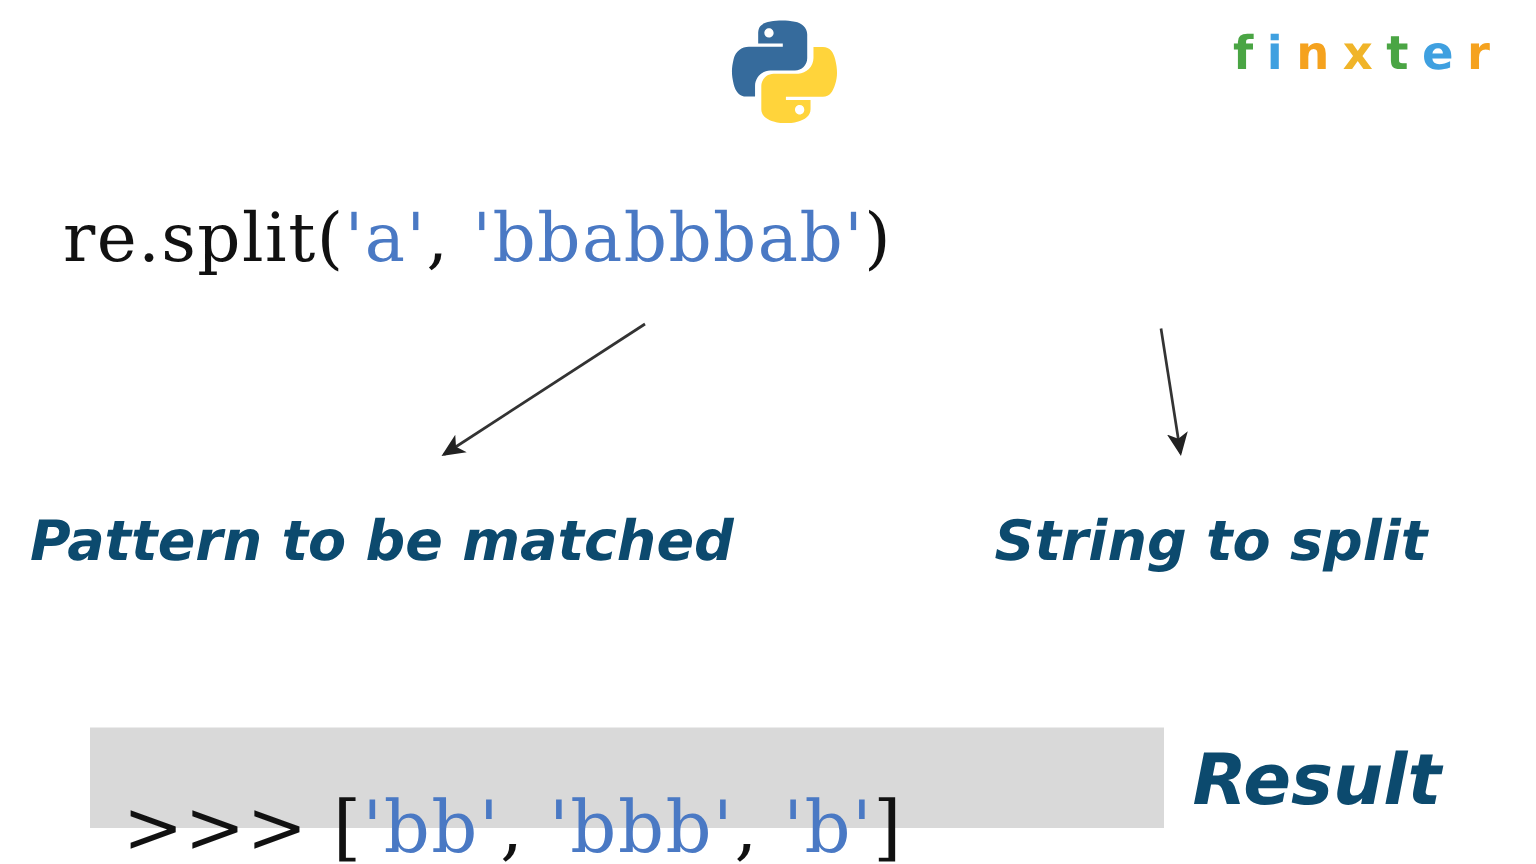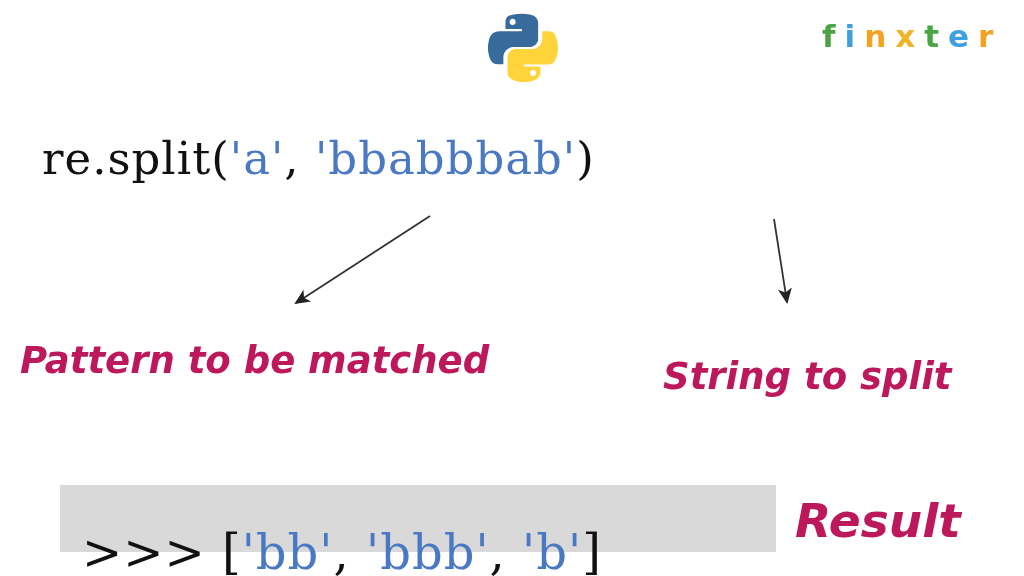--- a/index.html
+++ b/index.html
@@ -67,26 +67,26 @@
     pointer-events: none;
   }
 
   
   .annotation {
     position: absolute;
     font-family: "DejaVu Sans", "Liberation Sans", sans-serif;
     font-style: italic;
     font-weight: 700;
     font-size: 37px;
-    color: #be185d;
+    color: #0c4a6e;
     white-space: nowrap;
     line-height: 1;
   }
   #label-pattern { left: 20px; top: 342px; }
-  #label-string  { left: 663px; top: 358px; }
+  #label-string  { left: 663px; top: 342px; }
 
   
   #result-box {
     position: absolute;
     left: 60px;
     top: 485px;
     width: 716px;
     height: 67px;
     background: #d9d9d9;
   }

